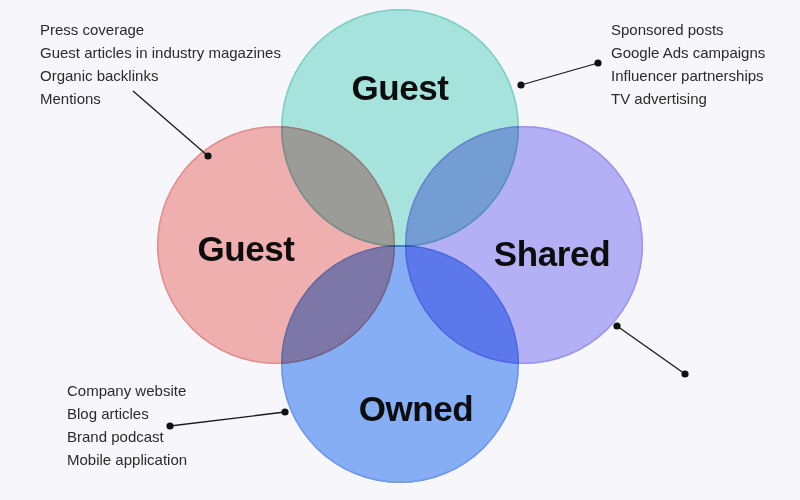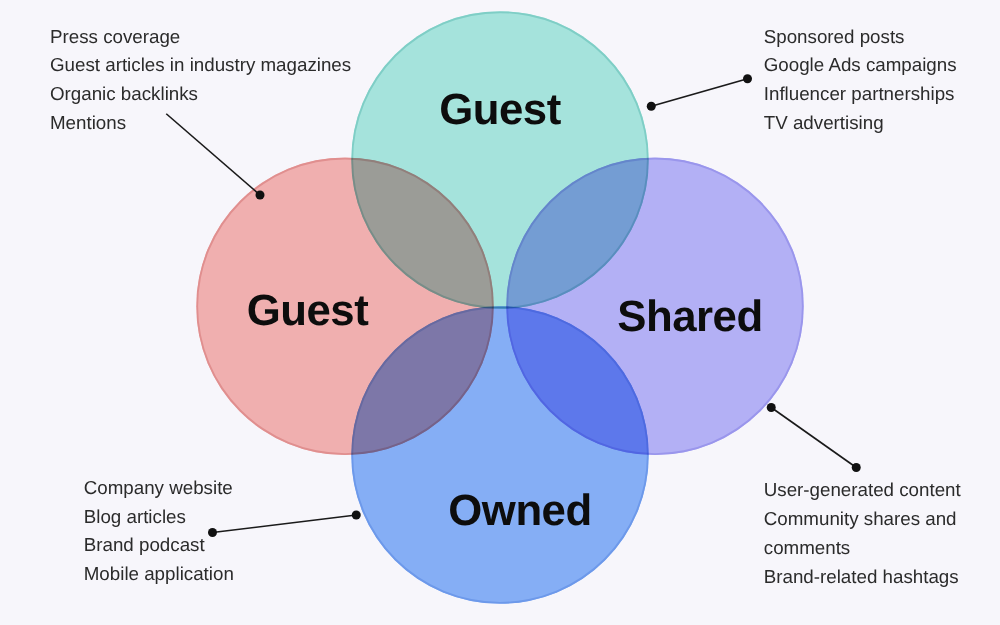--- a/index.html
+++ b/index.html
@@ -123,18 +123,14 @@
 Organic backlinks
 Mentions</div>
   <div class="note note-tr">Sponsored posts
 Google Ads campaigns
 Influencer partnerships
 TV advertising</div>
   <div class="note note-bl">Company website
 Blog articles
 Brand podcast
 Mobile application</div>
-  <div class="note note-br">User-generated content
-Community shares and
-comments
-Brand-related hashtags</div>
 
 </div>
 
 </body></html>

